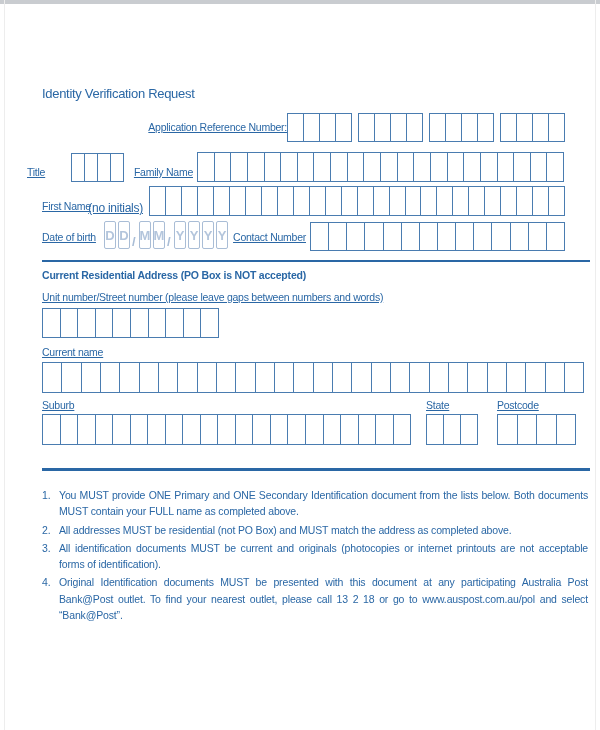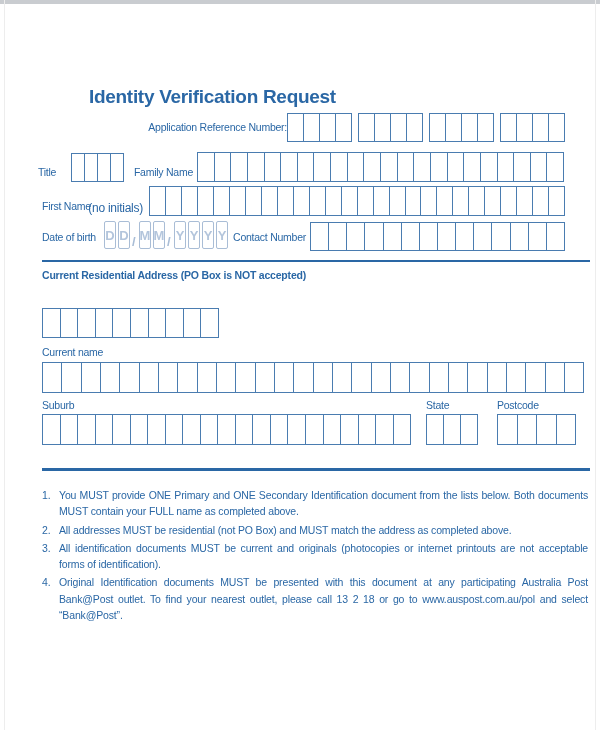--- a/index.html
+++ b/index.html
@@ -8,22 +8,22 @@
     --ghost:#b3c5dc;
     --ghost-border:#a9bdd6;
   }
   *{margin:0;padding:0;box-sizing:border-box;}
   html,body{width:600px;height:730px;background:#fff;}
   body{font-family:"Liberation Sans",sans-serif;color:var(--blue);}
   .page{position:relative;width:600px;height:730px;background:#fff;overflow:hidden;}
   .top-strip{position:absolute;left:0;top:0;width:600px;height:4px;background:#c9ccd0;}
   .page-frame{position:absolute;left:4px;top:0;right:4px;bottom:0;border-left:1px solid #ededed;border-right:1px solid #ededed;pointer-events:none;}
   .abs{position:absolute;}
-  .title{font-size:19px;font-weight:bold;letter-spacing:-0.3px;color:var(--blue);margin-left:47px;}
-  .lbl{font-size:10.5px;letter-spacing:-0.25px;white-space:nowrap;color:var(--blue);}
+  .title{font-size:13px;font-weight:normal;letter-spacing:-0.3px;color:var(--blue);}
+  .lbl{font-size:10.5px;letter-spacing:-0.25px;white-space:nowrap;color:var(--blue);text-decoration:underline;}
   .lbl.small{font-size:12px;}
   .heading{font-size:10.5px;font-weight:bold;letter-spacing:-0.2px;color:var(--blue);}
   .rule{background:var(--blue);}
   
   .strip{display:flex;border:1.5px solid var(--border);background:#fff;}
   .strip .cell{flex:1;border-right:1.5px solid var(--border);}
   .strip .cell:last-child{border-right:none;}
   
   .cell-groups{display:flex;gap:6px;}
   .cell-group{flex:1;display:flex;border:1.5px solid var(--border);background:#fff;}
@@ -74,21 +74,21 @@
         <span class="cell"></span>
       </span>
       <span class="cell-group">
         <span class="cell"></span>
         <span class="cell"></span>
         <span class="cell"></span>
         <span class="cell"></span>
       </span>
     </div>
 
-  <span class="abs lbl" style="left:38px;top:166px">Title</span>
+  <span class="abs lbl" style="left:27px;top:166px">Title</span>
   <div class="abs strip" style="left:71px;top:153px;width:53px;height:29px">
       <span class="cell"></span>
       <span class="cell"></span>
       <span class="cell"></span>
       <span class="cell"></span>
     </div>
   <span class="abs lbl" style="right:407px;top:166px">Family Name</span>
   <div class="abs strip" style="left:197px;top:152px;width:367px;height:30px">
       <span class="cell"></span>
       <span class="cell"></span>
@@ -173,20 +173,21 @@
       <span class="cell"></span>
       <span class="cell"></span>
       <span class="cell"></span>
       <span class="cell"></span>
     </div>
 
   <div class="abs rule" style="left:42px;top:260px;width:548px;height:2px"></div>
 
   <div class="abs heading" style="left:42px;top:269px">Current Residential Address (PO Box is NOT accepted)</div>
 
+  <span class="abs lbl" style="left:42px;top:291px">Unit number/Street number (please leave gaps between numbers and words)</span>
   <div class="abs strip" style="left:42px;top:308px;width:177px;height:30px">
       <span class="cell"></span>
       <span class="cell"></span>
       <span class="cell"></span>
       <span class="cell"></span>
       <span class="cell"></span>
       <span class="cell"></span>
       <span class="cell"></span>
       <span class="cell"></span>
       <span class="cell"></span>

